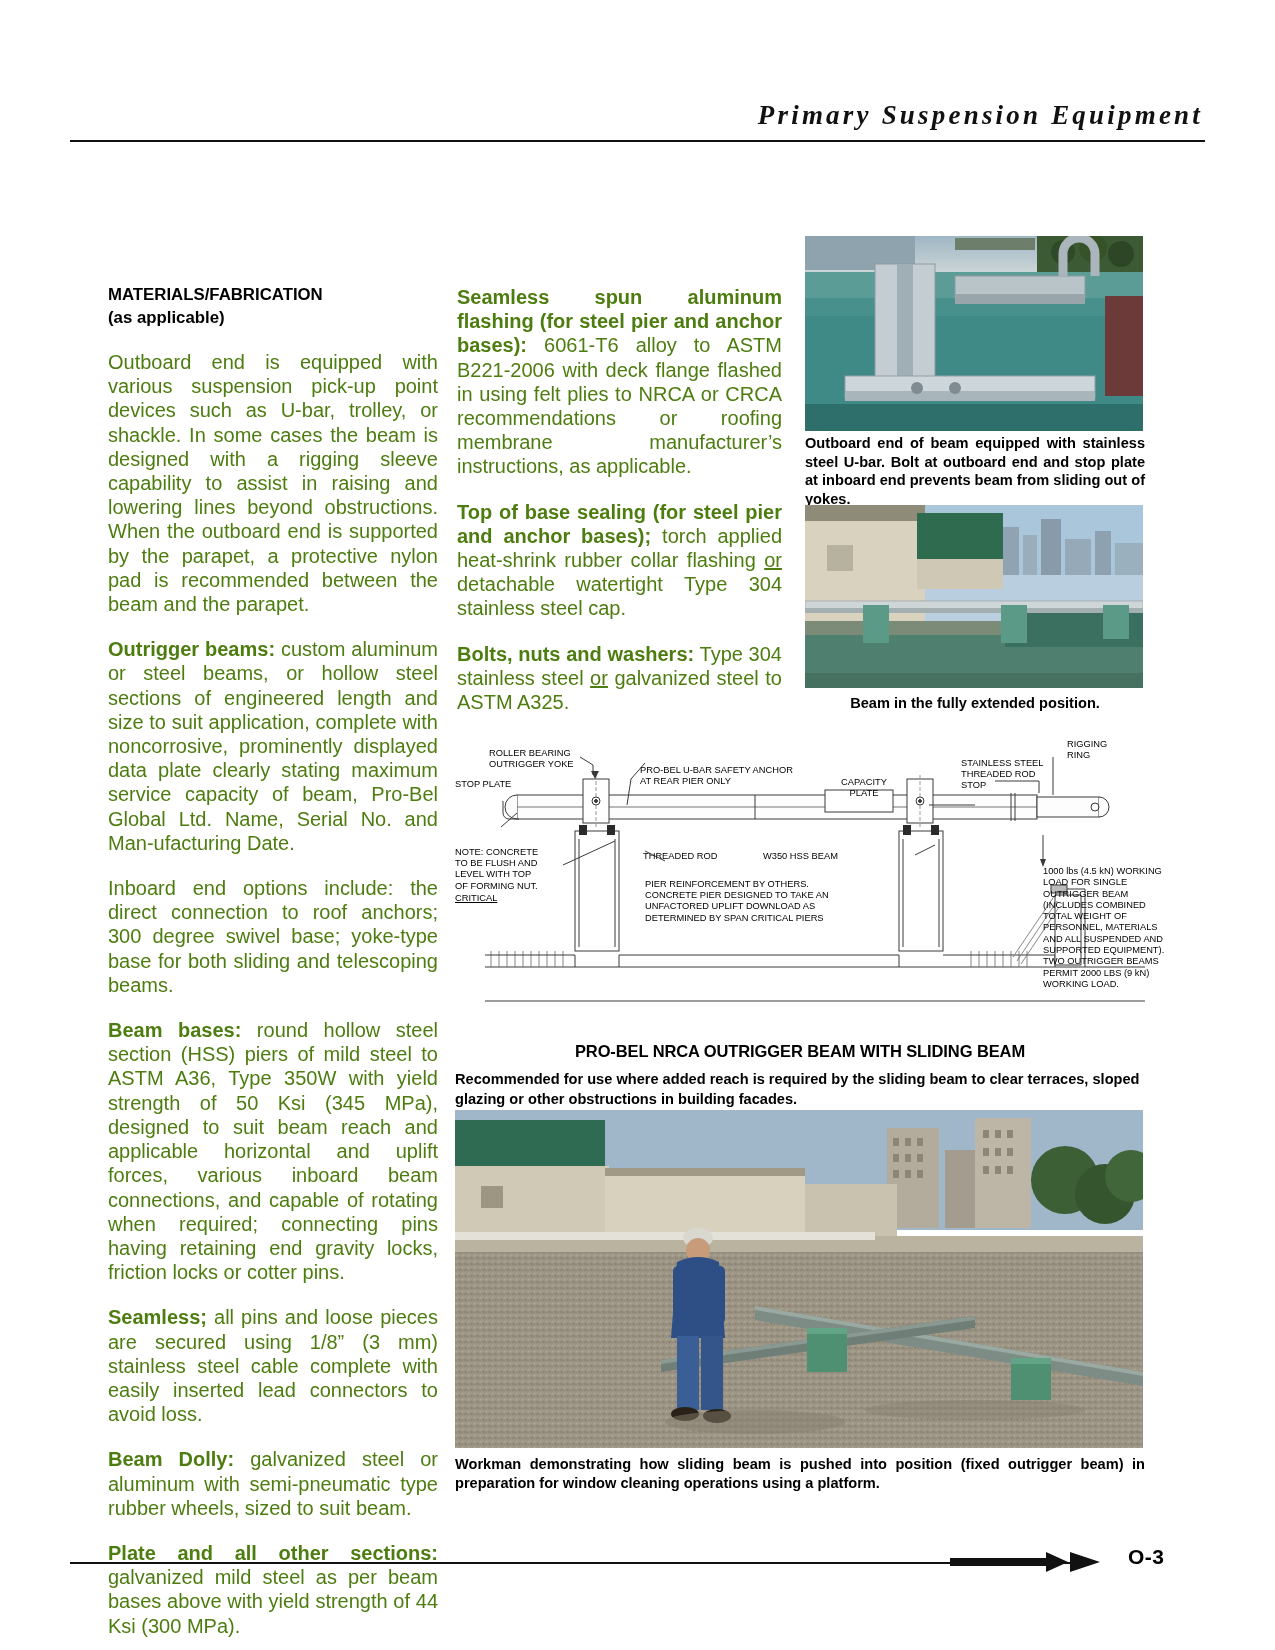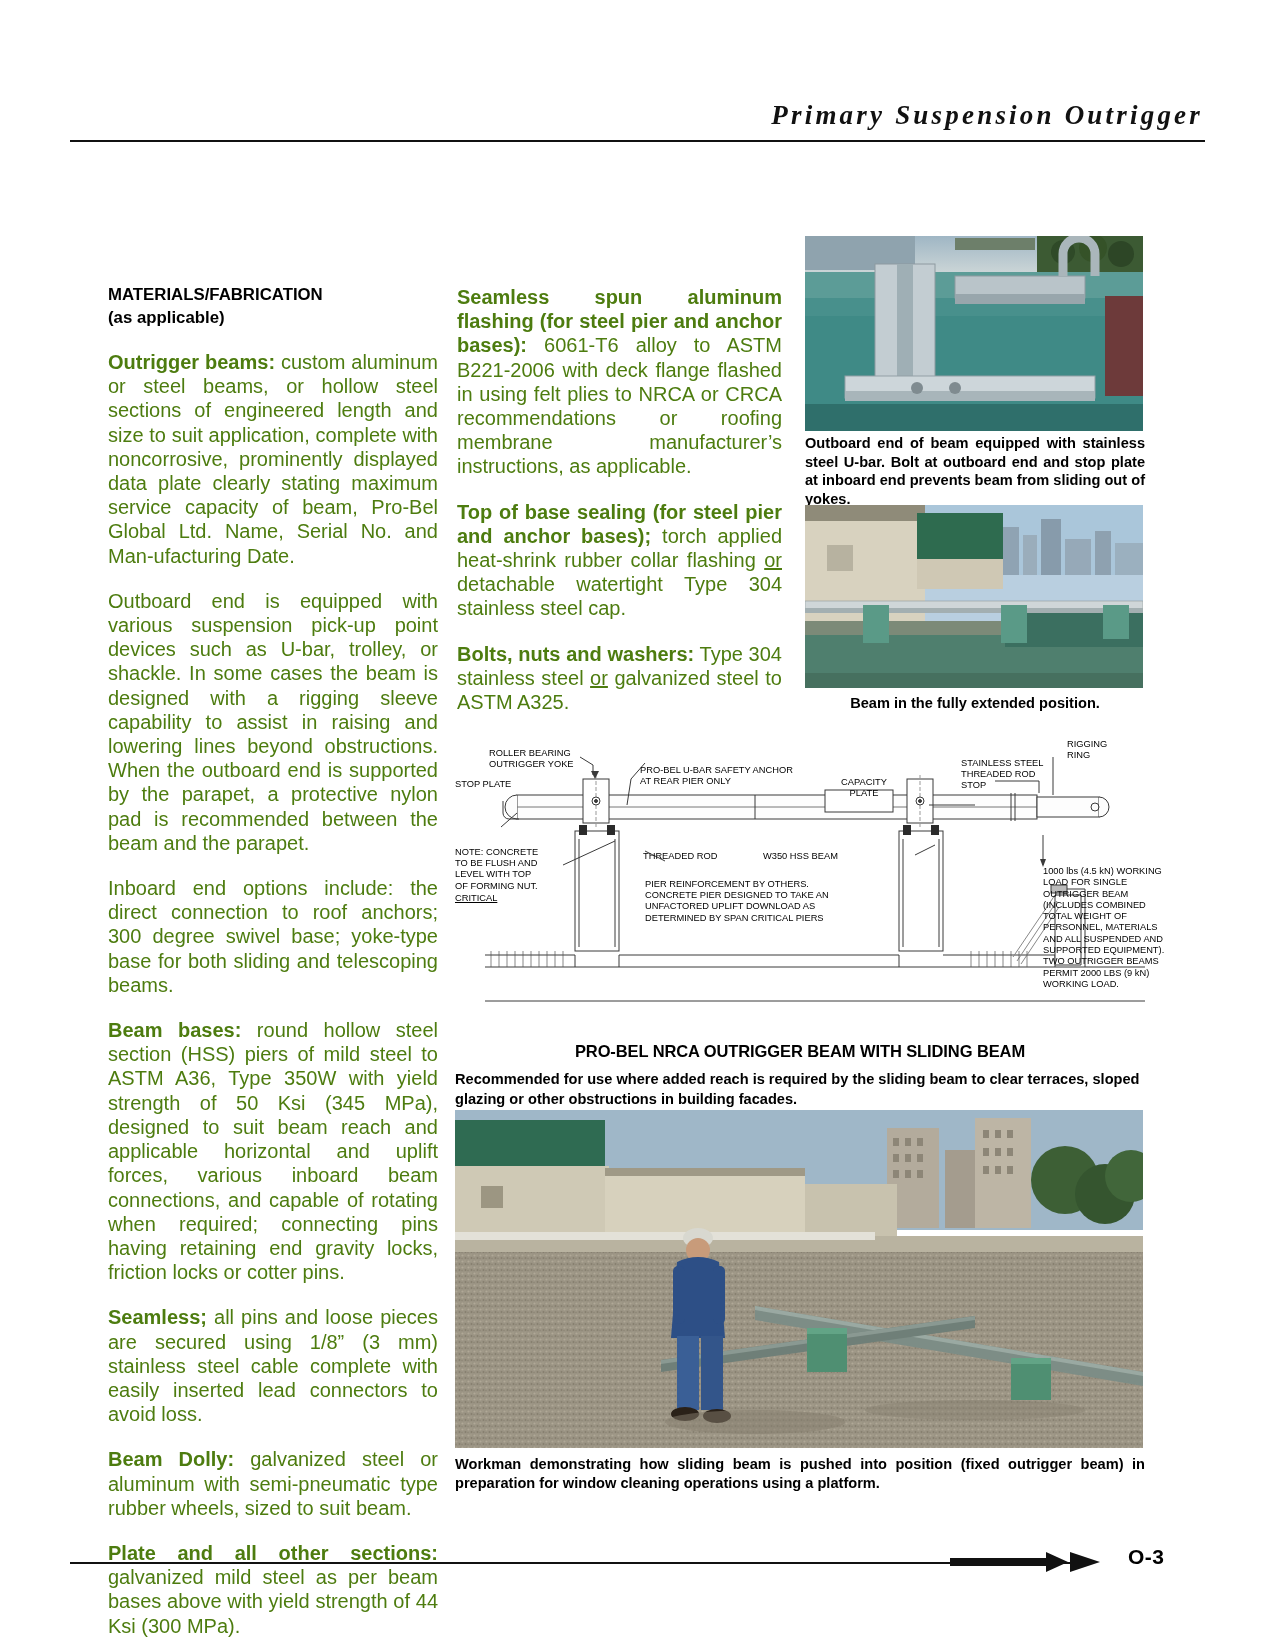--- a/index.html
+++ b/index.html
@@ -80,31 +80,31 @@
 
   
   .footer-rule { position:absolute; left:70px; top:1562px; width:1020px; border-top:2px solid #111; }
   .footer-arrow { position:absolute; left:950px; top:1549px; width:150px; height:26px; }
   .folio { position:absolute; left:1128px; top:1545px; font-size:21px; font-weight:bold; letter-spacing:0.5px; }
 </style>
 </head>
 <body>
 
 <div class="page-header">
-  <div class="header-title">Primary Suspension Outrigger</div>
+  <div class="header-title">Primary Suspension Equipment</div>
   <div class="header-rule"></div>
 </div>
 
 <div class="col-left">
   <div class="head-b">
     <span>MATERIALS/FABRICATION</span><br>
     <span>(as applicable)</span>
   </div>
+  <p class="body-p"><span>Outboard end is equipped with various suspension pick-up point devices such as U-bar, trolley, or shackle. In some cases the beam is designed with a rigging sleeve capability to assist in raising and lowering lines beyond obstructions. When the outboard end is supported by the parapet, a protective nylon pad is recommended between the beam and the parapet.</span></p>
   <p class="body-p"><b>Outrigger beams:</b><span> custom aluminum or steel beams, or hollow steel sections of engineered length and size to suit application, complete with noncorrosive, prominently displayed data plate clearly stating maximum service capacity of beam, Pro-Bel Global Ltd. Name, Serial No. and Man-ufacturing Date.</span></p>
-  <p class="body-p"><span>Outboard end is equipped with various suspension pick-up point devices such as U-bar, trolley, or shackle. In some cases the beam is designed with a rigging sleeve capability to assist in raising and lowering lines beyond obstructions. When the outboard end is supported by the parapet, a protective nylon pad is recommended between the beam and the parapet.</span></p>
   <p class="body-p"><span>Inboard end options include: the direct connection to roof anchors; 300 degree swivel base; yoke-type base for both sliding and telescoping beams.</span></p>
   <p class="body-p"><b>Beam bases:</b><span> round hollow steel section (HSS) piers of mild steel to ASTM A36, Type 350W with yield strength of 50 Ksi (345 MPa), designed to suit beam reach and applicable horizontal and uplift forces, various inboard beam connections, and capable of rotating when required; connecting pins having retaining end gravity locks, friction locks or cotter pins.</span></p>
   <p class="body-p"><b>Seamless;</b><span> all pins and loose pieces are secured using 1/8” (3 mm) stainless steel cable complete with easily inserted lead connectors to avoid loss.</span></p>
   <p class="body-p"><b>Beam Dolly:</b><span> galvanized steel or aluminum with semi-pneumatic type rubber wheels, sized to suit beam.</span></p>
   <p class="body-p"><b>Plate and all other sections:</b><span> galvanized mild steel as per beam bases above with yield strength of 44 Ksi (300 MPa).</span></p>
 </div>
 
 <div class="col-mid">
   <p class="body-p"><b>Seamless spun aluminum flashing (for steel pier and anchor bases):</b><span> 6061-T6 alloy to ASTM B221-2006 with deck flange flashed in using felt plies to NRCA or CRCA recommendations or roofing membrane manufacturer’s instructions, as applicable.</span></p>
   <p class="body-p"><b>Top of base sealing (for steel pier and anchor bases);</b><span class="ul-mark"> torch applied heat-shrink rubber collar flashing <u>or</u> detachable watertight Type 304 stainless steel cap.</span></p>

